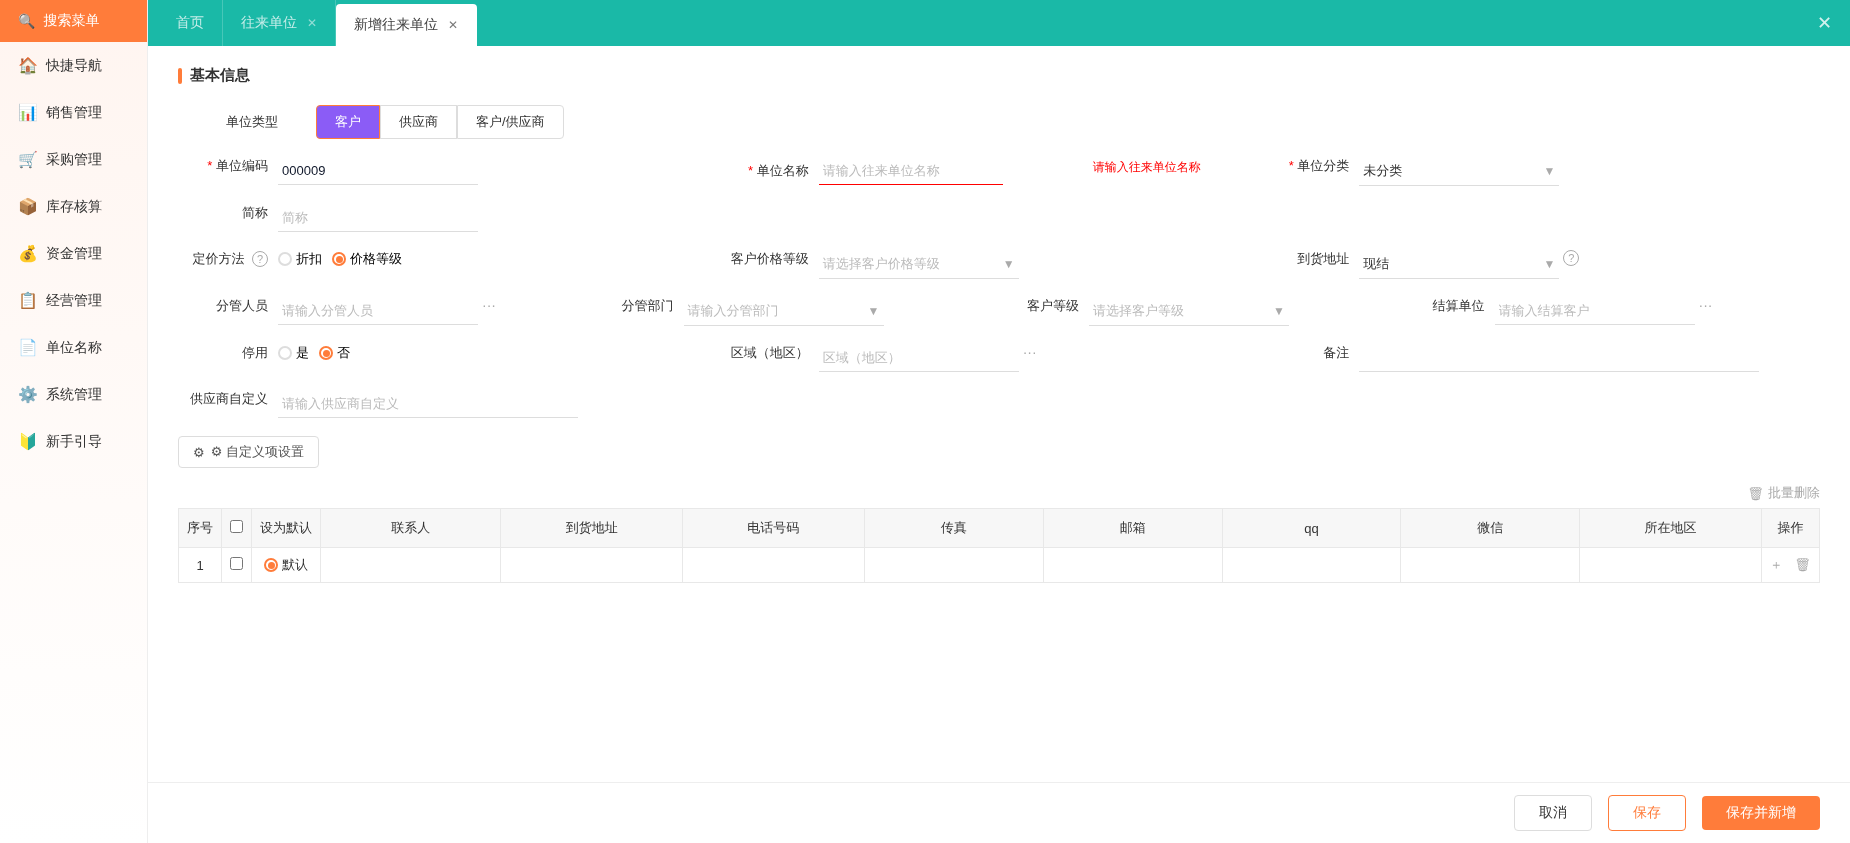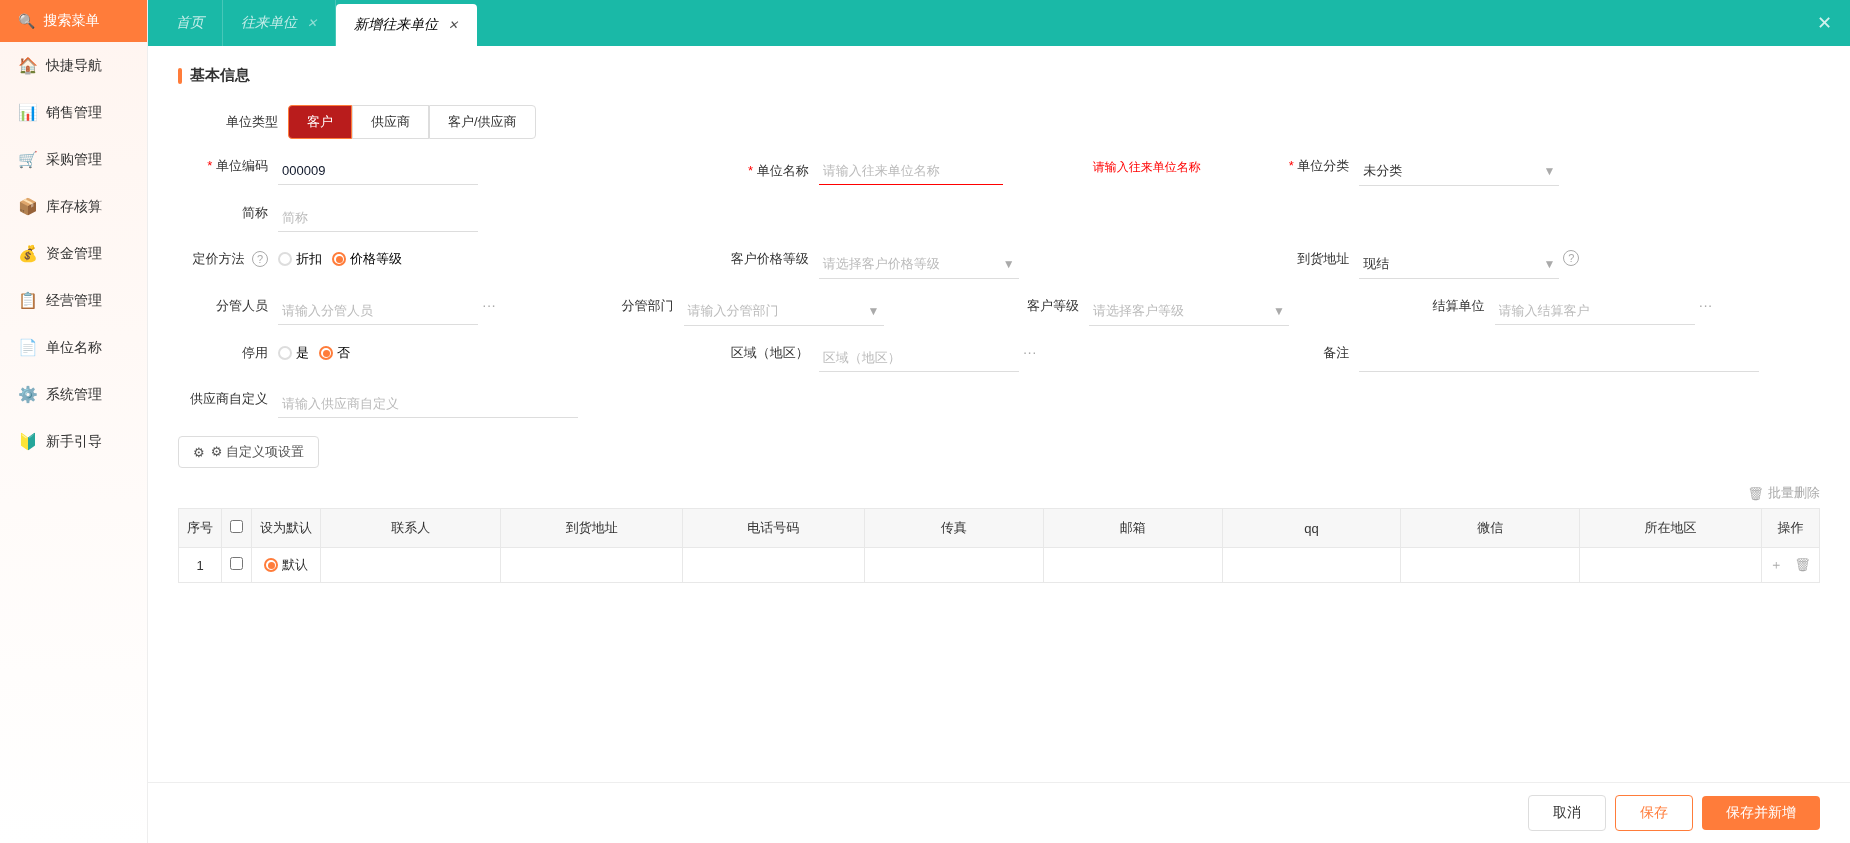--- a/index.html
+++ b/index.html
@@ -56,25 +56,24 @@
     .tab {
       display: flex;
       align-items: center;
       gap: 6px;
       padding: 0 18px;
       height: 100%;
       color: rgba(255,255,255,0.75);
       cursor: pointer;
       font-size: 14px;
       border-right: 1px solid rgba(255,255,255,0.2);
-      font-style: italic;
     }
     .tab.active {
       background: white;
-      color: #000000;
+      color: #404040;
       border-radius: 4px 4px 0 0;
       height: calc(100% - 4px);
       margin-top: 4px;
     }
     .tab .close { font-size: 12px; margin-left: 4px; opacity: 0.7; }
     .tab-spacer { flex: 1; }
     .tab-close-all {
       color: white;
       font-size: 18px;
       cursor: pointer;
@@ -108,39 +107,40 @@
     }
 
     
     .form-section { padding: 0 10px; }
 
     
     .unit-type-row {
       display: flex;
       align-items: center;
       margin-bottom: 18px;
+      gap: 28px;
     }
     .unit-type-label {
       width: 90px;
       text-align: right;
       color: #333;
       margin-right: 12px;
       font-size: 13px;
     }
     .btn-group { display: flex; gap: 0; }
     .btn-type {
       padding: 7px 18px;
       border: 1px solid #ddd;
       background: white;
       cursor: pointer;
       font-size: 13px;
       color: #333;
     }
     .btn-type.active {
-      background: #b91c1c;
+      background: #8b5cf6;
       color: white;
       border-color: #ff7c3a;
     }
     .btn-type:first-child { border-radius: 4px 0 0 4px; }
     .btn-type:last-child { border-radius: 0 4px 4px 0; }
 
     
     .form-row {
       display: flex;
       align-items: flex-start;
@@ -284,21 +284,21 @@
     }
 
     
     .bottom-bar {
       background: white;
       border-top: 1px solid #eee;
       padding: 12px 30px;
       display: flex;
       justify-content: flex-end;
       align-items: center;
-      gap: 9px;
+      gap: 16px;
     }
     .btn-cancel {
       padding: 8px 24px;
       border: 1px solid #ddd;
       background: white;
       border-radius: 4px;
       font-size: 14px;
       cursor: pointer;
       color: #333;
     }

